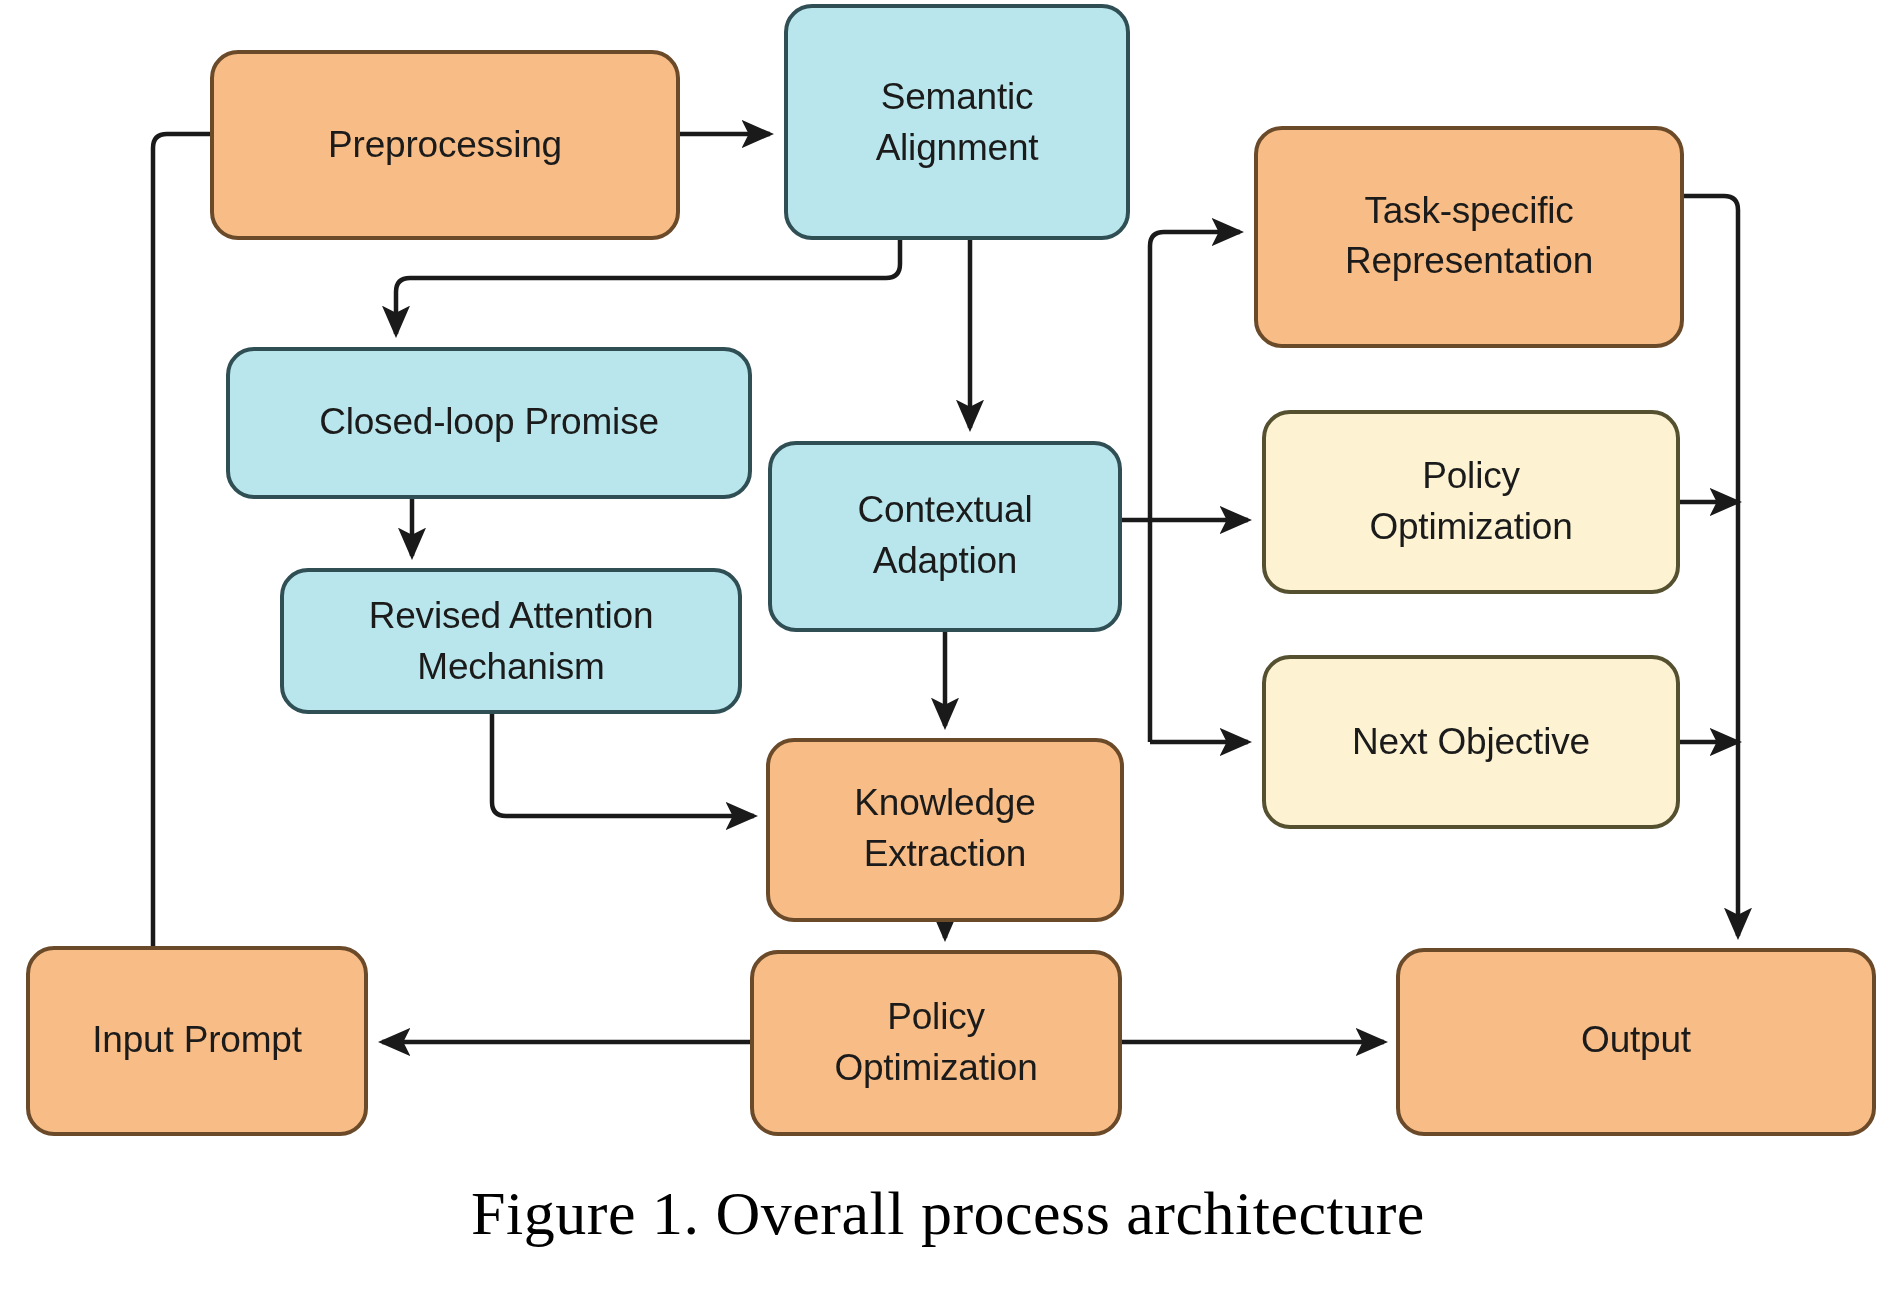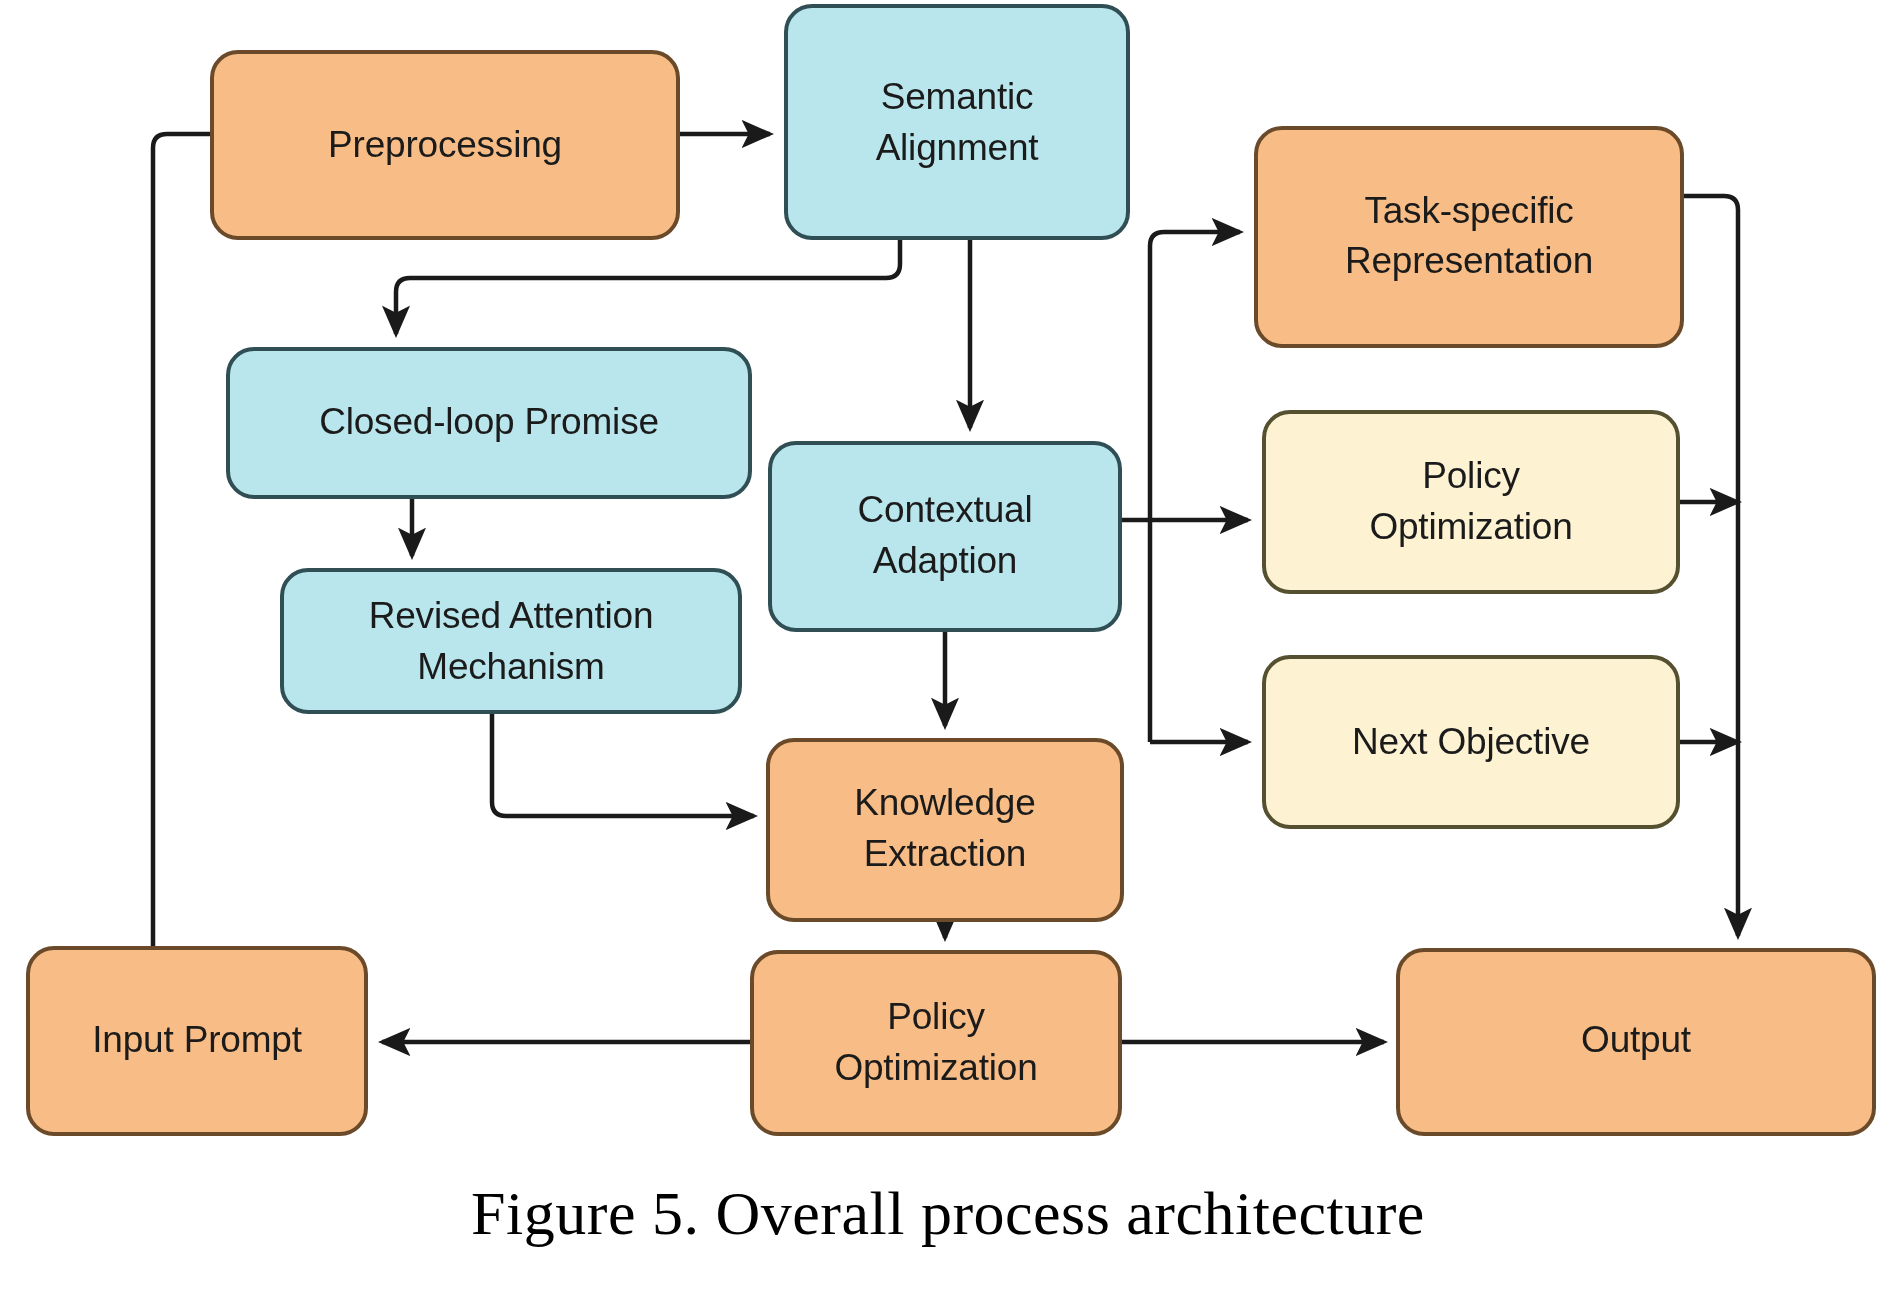--- a/index.html
+++ b/index.html
@@ -178,15 +178,15 @@
       </g>
 
       <g>
         <rect class="node-rect orange" x="1398" y="950" width="476" height="184" rx="26" ry="26"></rect>
         <text class="node-label" x="1636" y="1042">Output</text>
       </g>
 
     </g>
   </svg>
 
-  <div class="caption">Figure 5. Overall process architecture</div>
+  <div class="caption">Figure 1. Overall process architecture</div>
 
 </div>
 
 </body></html>

